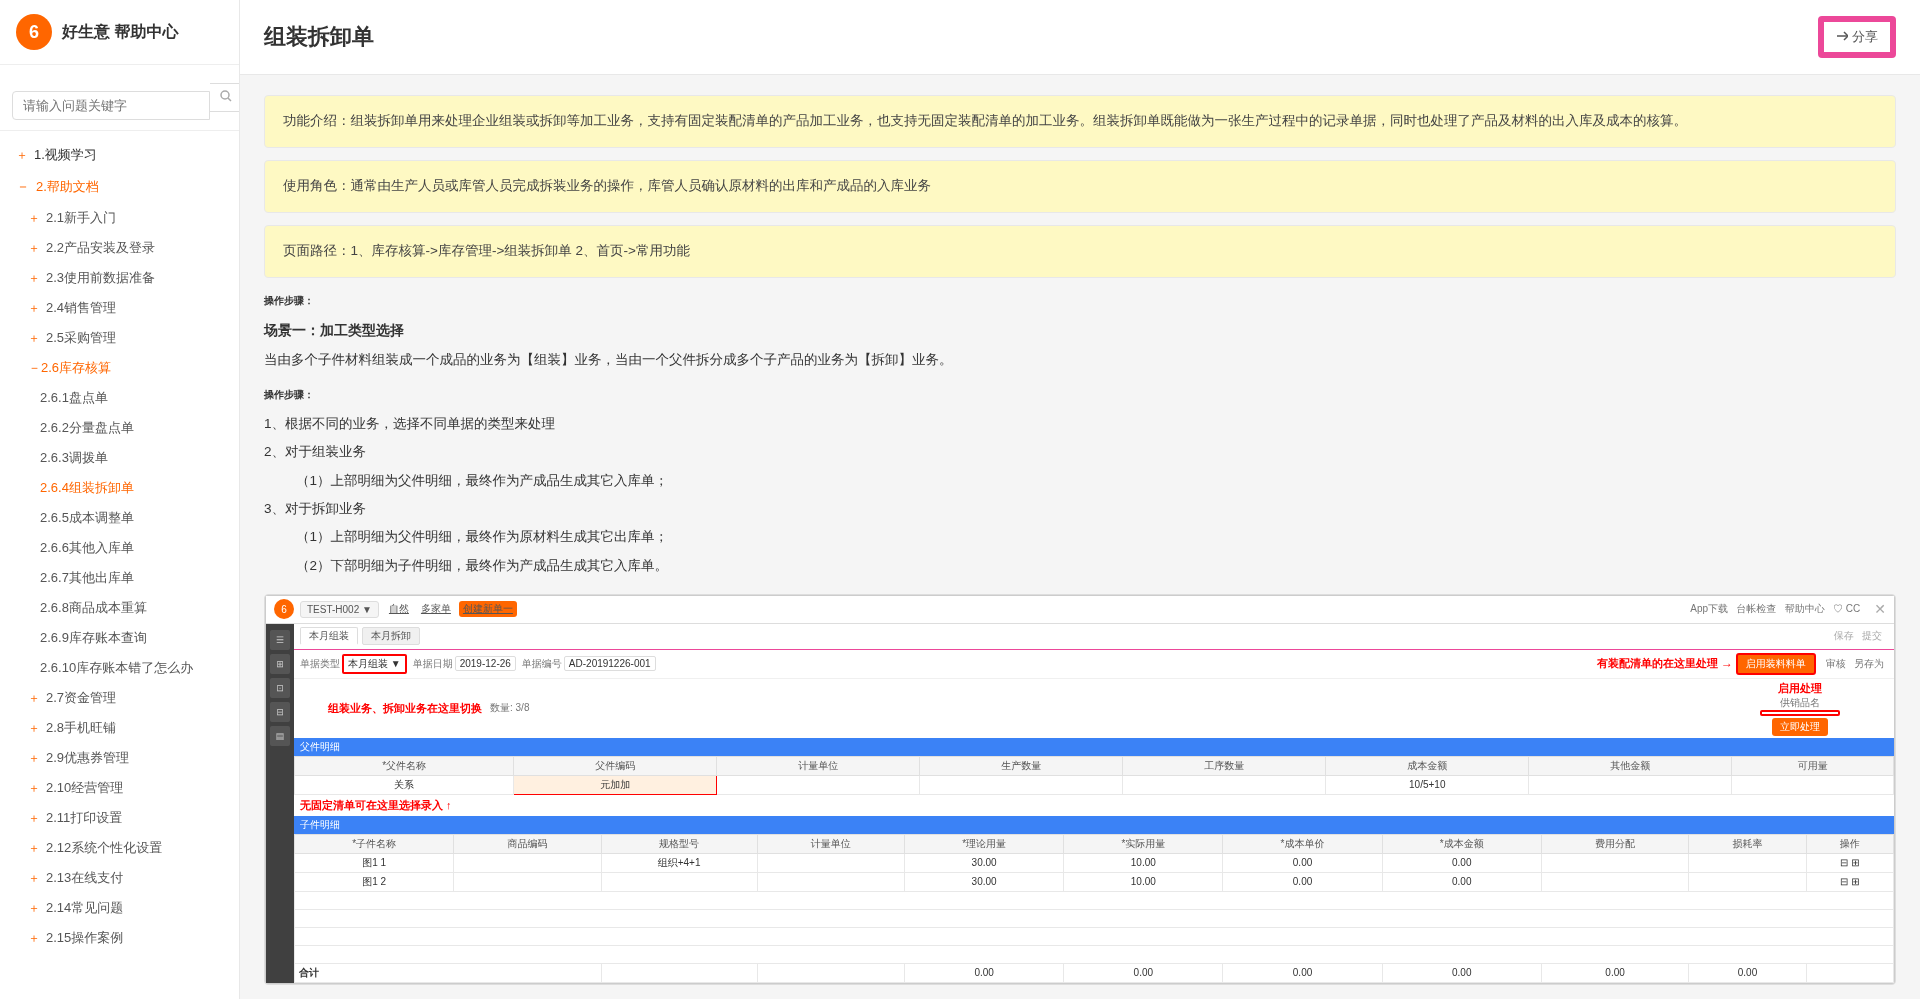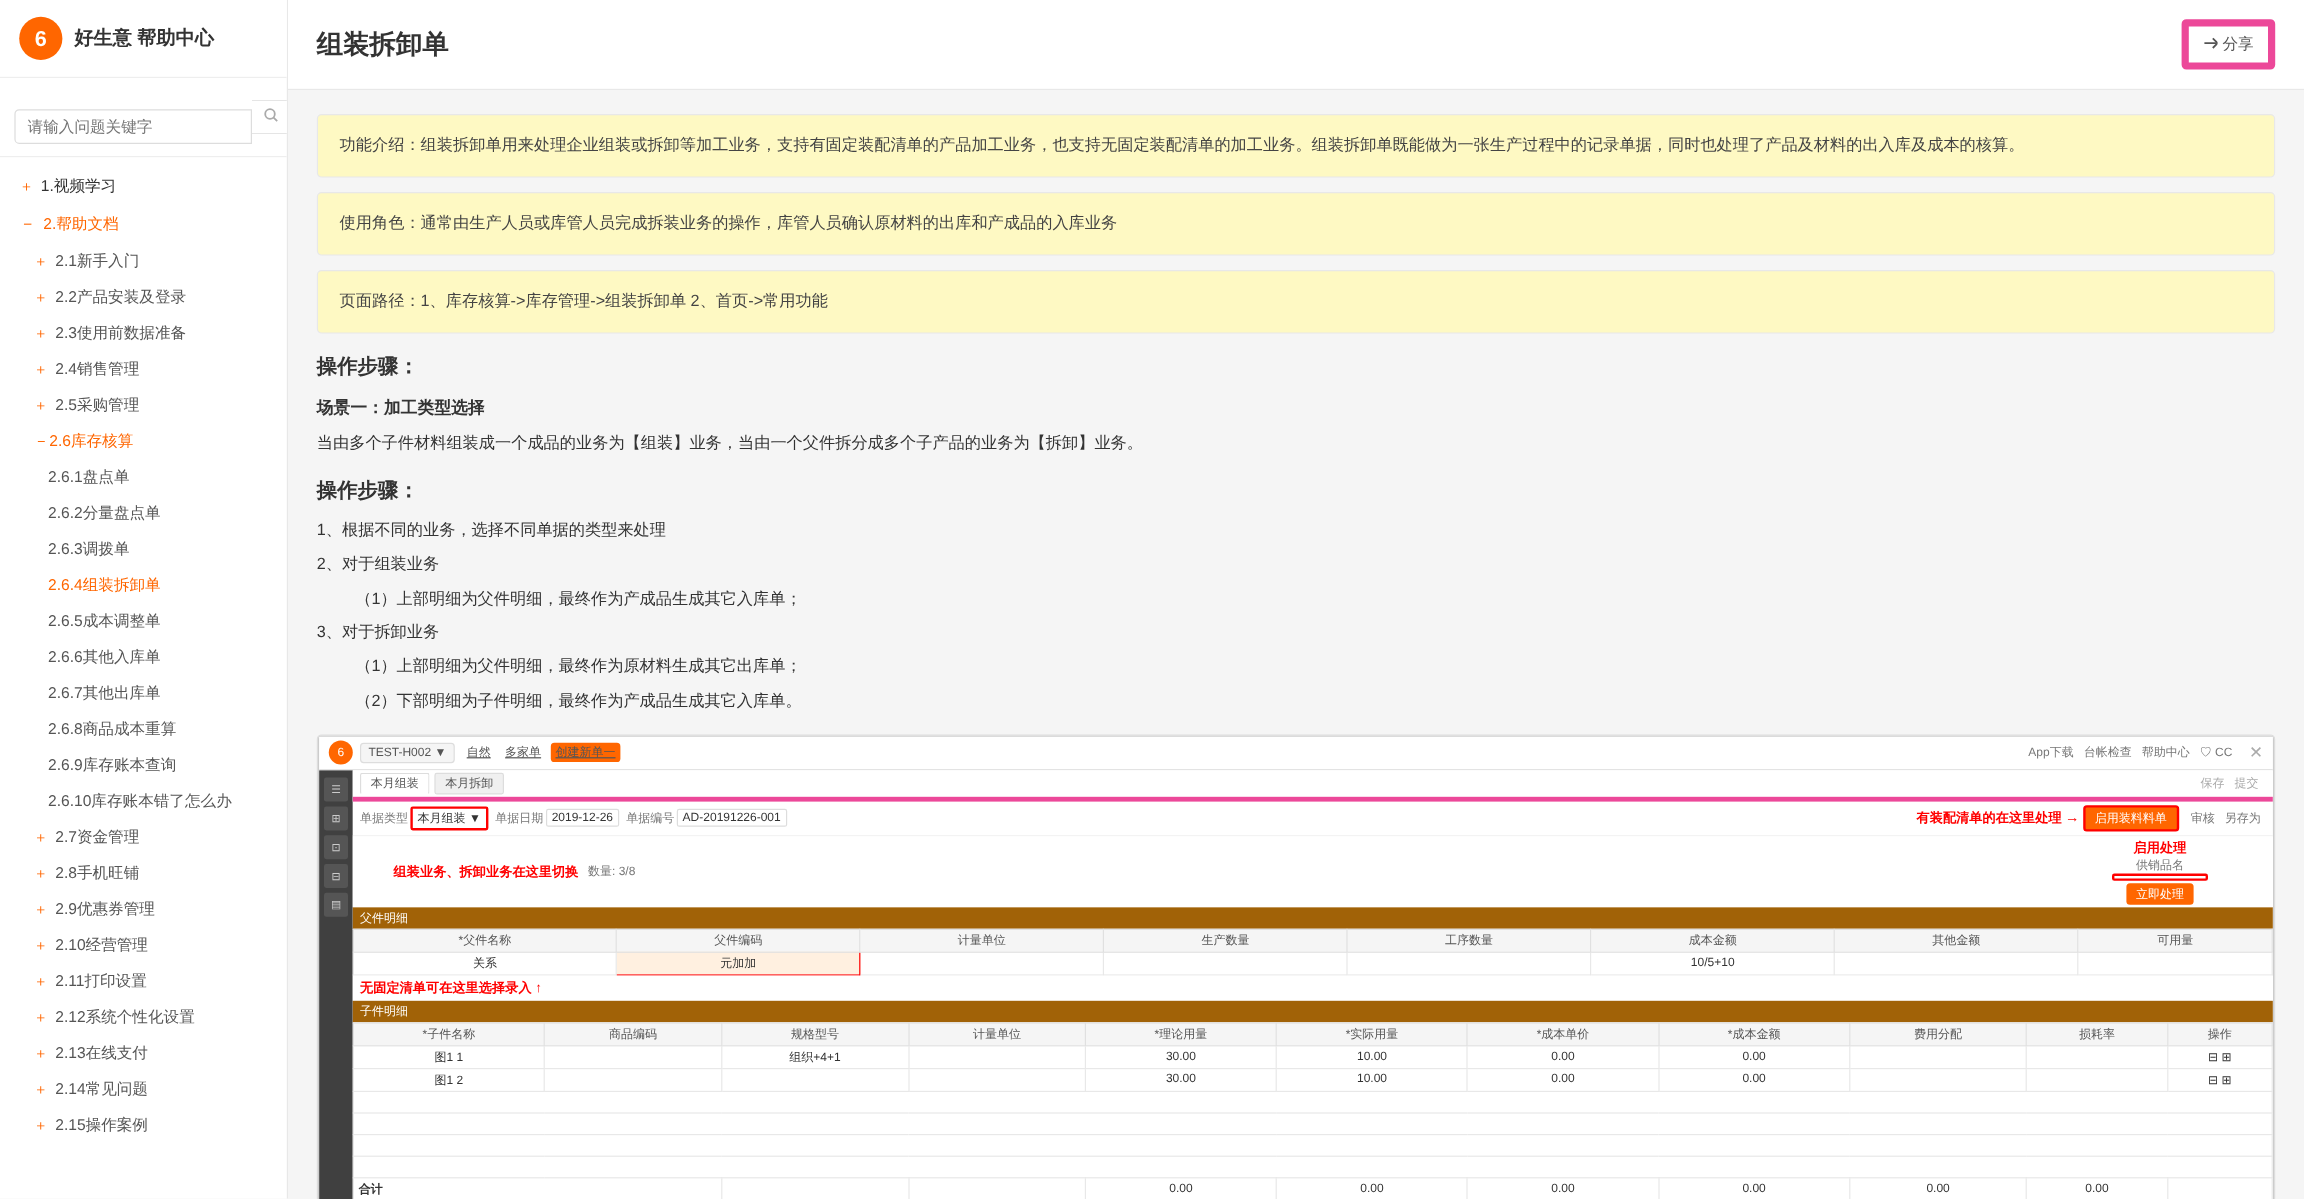--- a/index.html
+++ b/index.html
@@ -95,21 +95,21 @@
     #main-content {
       flex: 1; overflow-y: auto; padding: 20px 24px;
     }
 
     .info-block {
       background: #fef9c3; border: 1px solid #e8e8e8; border-radius: 4px;
       padding: 14px 18px; margin-bottom: 12px; font-size: 13.5px; line-height: 1.7; color: #444;
     }
 
     .section-title {
-      font-size: 17px; font-weight: bold; color: #333; margin: 16px 0 10px 0;
+      font-size: 10px; font-weight: bold; color: #333; margin: 16px 0 10px 0;
     }
     .scenario-title {
       font-size: 14px; font-weight: bold; color: #333; margin: 14px 0 8px 0;
     }
     .scenario-desc { font-size: 13.5px; color: #333; line-height: 1.8; margin-bottom: 8px; }
     .steps-list { padding-left: 0; list-style: none; }
     .step-item { font-size: 13.5px; color: #333; line-height: 1.8; margin-bottom: 4px; }
     .sub-step { padding-left: 32px; }
 
     
@@ -163,21 +163,21 @@
       width: 28px; background: #404040; display: flex; flex-direction: column; align-items: center; padding: 4px 0;
     }
     .app-sidebar-icon {
       width: 20px; height: 20px; background: #555; border-radius: 2px; margin: 2px 0;
       display: flex; align-items: center; justify-content: center; color: #ccc; font-size: 9px;
     }
     .app-main {
       flex: 1; background: #fff;
     }
     .app-toolbar {
-      background: #fff; border-bottom: 4px solid #ec4899;
+      background: #fff; border-bottom: 1px solid #ec4899;
       display: flex; align-items: center; gap: 4px; padding: 3px 6px; height: 26px;
     }
     .app-tab {
       background: #f0f0f0; border: 1px solid #ddd; border-radius: 2px;
       padding: 1px 8px; font-size: 10px; color: #555;
     }
     .app-tab.active { background: #fff; border-bottom: 1px solid #fff; }
     .app-form-row {
       display: flex; align-items: center; gap: 6px; padding: 3px 6px;
       border-bottom: 1px solid #f0f0f0; font-size: 10px; flex-wrap: wrap;
@@ -195,21 +195,21 @@
     }
     .app-table th {
       background: #f5f5f5; border: 1px solid #e0e0e0;
       padding: 2px 4px; text-align: center; color: #555; font-weight: normal;
     }
     .app-table td {
       border: 1px solid #e8e8e8; padding: 2px 4px; text-align: center; color: #333;
     }
     .app-table td.highlighted { background: #fff0e0; border-color: #f00; }
     .app-section-header {
-      background: #a16207; color: #fff; padding: 2px 6px; font-size: 10px;
+      background: #3b82f6; color: #fff; padding: 2px 6px; font-size: 10px;
       display: flex; align-items: center; gap: 4px;
     }
     .red-annotation {
       color: #f00; font-size: 11px; font-weight: bold;
     }
 
     .red-border-box {
       border: 2px solid #f00;
       display: inline-block;
     }

